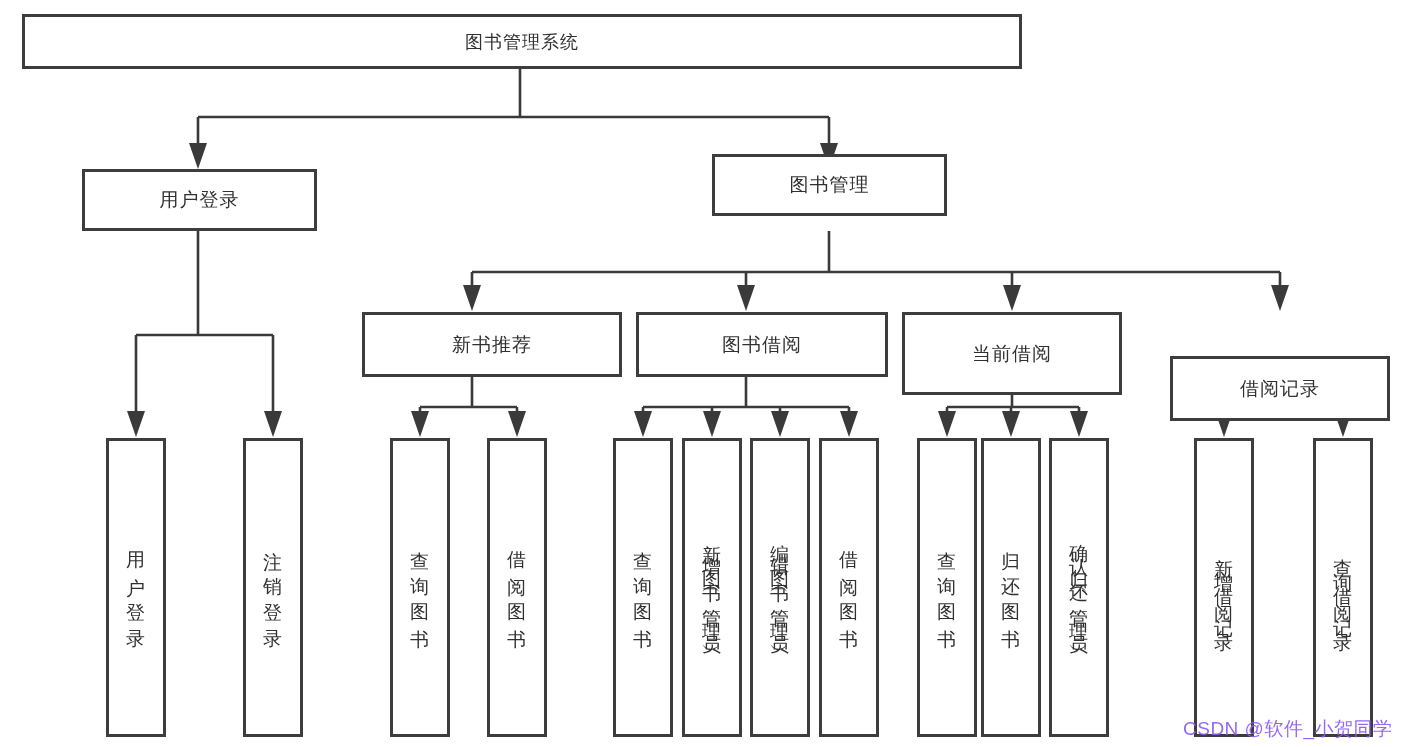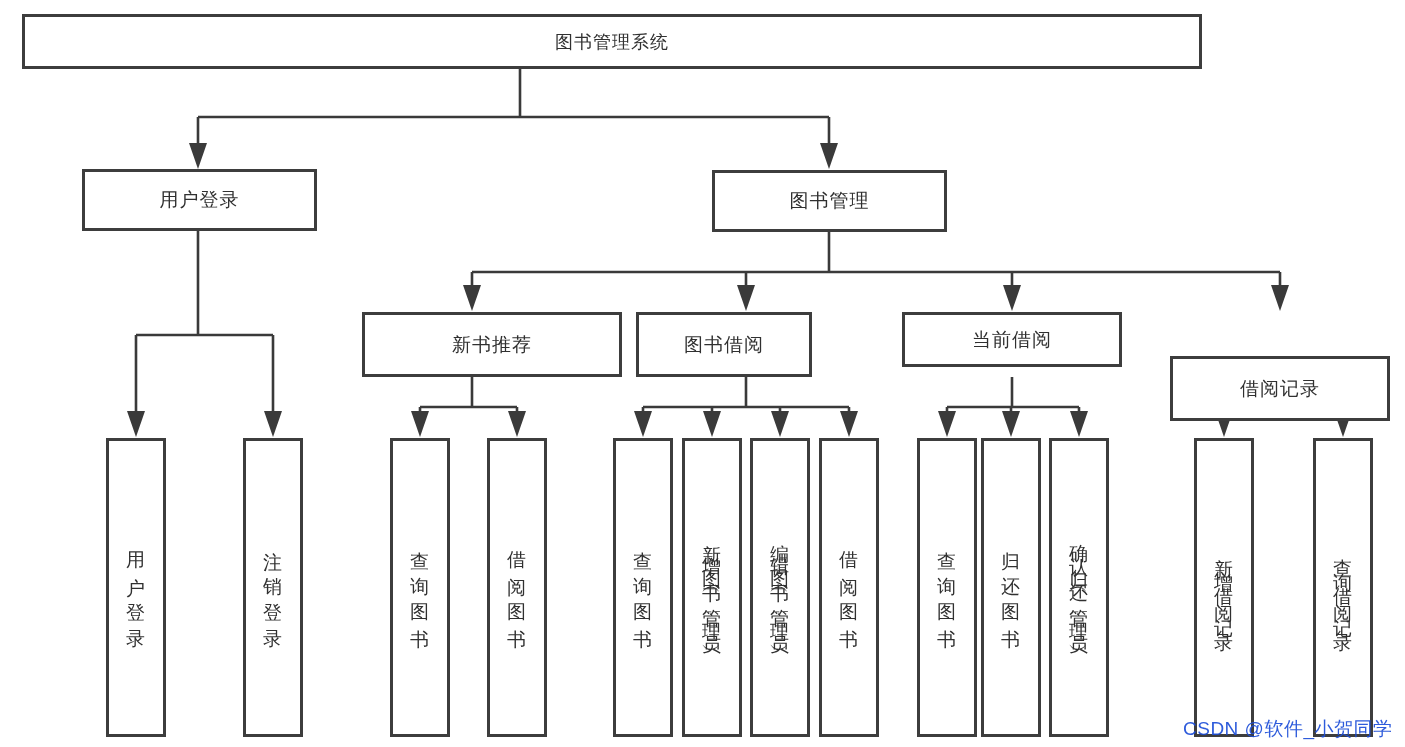--- a/index.html
+++ b/index.html
@@ -33,21 +33,21 @@
     writing-mode:vertical-lr;
     text-orientation:mixed;
     font-size:19px;
     line-height:1;
     color:#303030;
   }
   .watermark{
     position:absolute;
     left:1183px;top:716px;
     font-size:19px;
-    color:#1d4ed8;
+    color:#8b5cf6;
     letter-spacing:0.5px;
     white-space:nowrap;
     z-index:3;
     opacity:0.92;
   }
 </style>
 </head>
 <body>
 
 <div id="stage">
@@ -88,38 +88,38 @@
       <path d="M771,411 L789,411 L780,437 Z"></path>
       <path d="M840,411 L858,411 L849,437 Z"></path>
       <path d="M938,411 L956,411 L947,437 Z"></path>
       <path d="M1002,411 L1020,411 L1011,437 Z"></path>
       <path d="M1070,411 L1088,411 L1079,437 Z"></path>
       <path d="M1215,411 L1233,411 L1224,437 Z"></path>
       <path d="M1334,411 L1352,411 L1343,437 Z"></path>
     </g>
   </svg>
 
-  <div class="node root" style="left:22px;top:14px;width:1180px;height:55px;">
+  <div class="node root" style="left:22px;top:14px;width:1000px;height:55px;">
     <span class="hlabel">图书管理系统</span>
   </div>
 
   <div class="node" style="left:82px;top:169px;width:235px;height:62px;">
     <span class="hlabel">用户登录</span>
   </div>
-  <div class="node" style="left:712px;top:170px;width:235px;height:62px;">
+  <div class="node" style="left:712px;top:154px;width:235px;height:62px;">
     <span class="hlabel">图书管理</span>
   </div>
 
   <div class="node" style="left:362px;top:312px;width:260px;height:65px;">
     <span class="hlabel">新书推荐</span>
   </div>
-  <div class="node" style="left:636px;top:312px;width:176px;height:65px;">
+  <div class="node" style="left:636px;top:312px;width:252px;height:65px;">
     <span class="hlabel">图书借阅</span>
   </div>
-  <div class="node" style="left:902px;top:312px;width:220px;height:55px;">
+  <div class="node" style="left:902px;top:312px;width:220px;height:83px;">
     <span class="hlabel">当前借阅</span>
   </div>
   <div class="node" style="left:1170px;top:312px;width:220px;height:65px;margin-top:44px;">
     <span class="hlabel">借阅记录</span>
   </div>
 
   <div class="node leaf" style="left:106px;">
     <span class="vlabel" style="letter-spacing: 26px;">用户登录</span>
   </div>
   <div class="node leaf" style="left:243px;">

